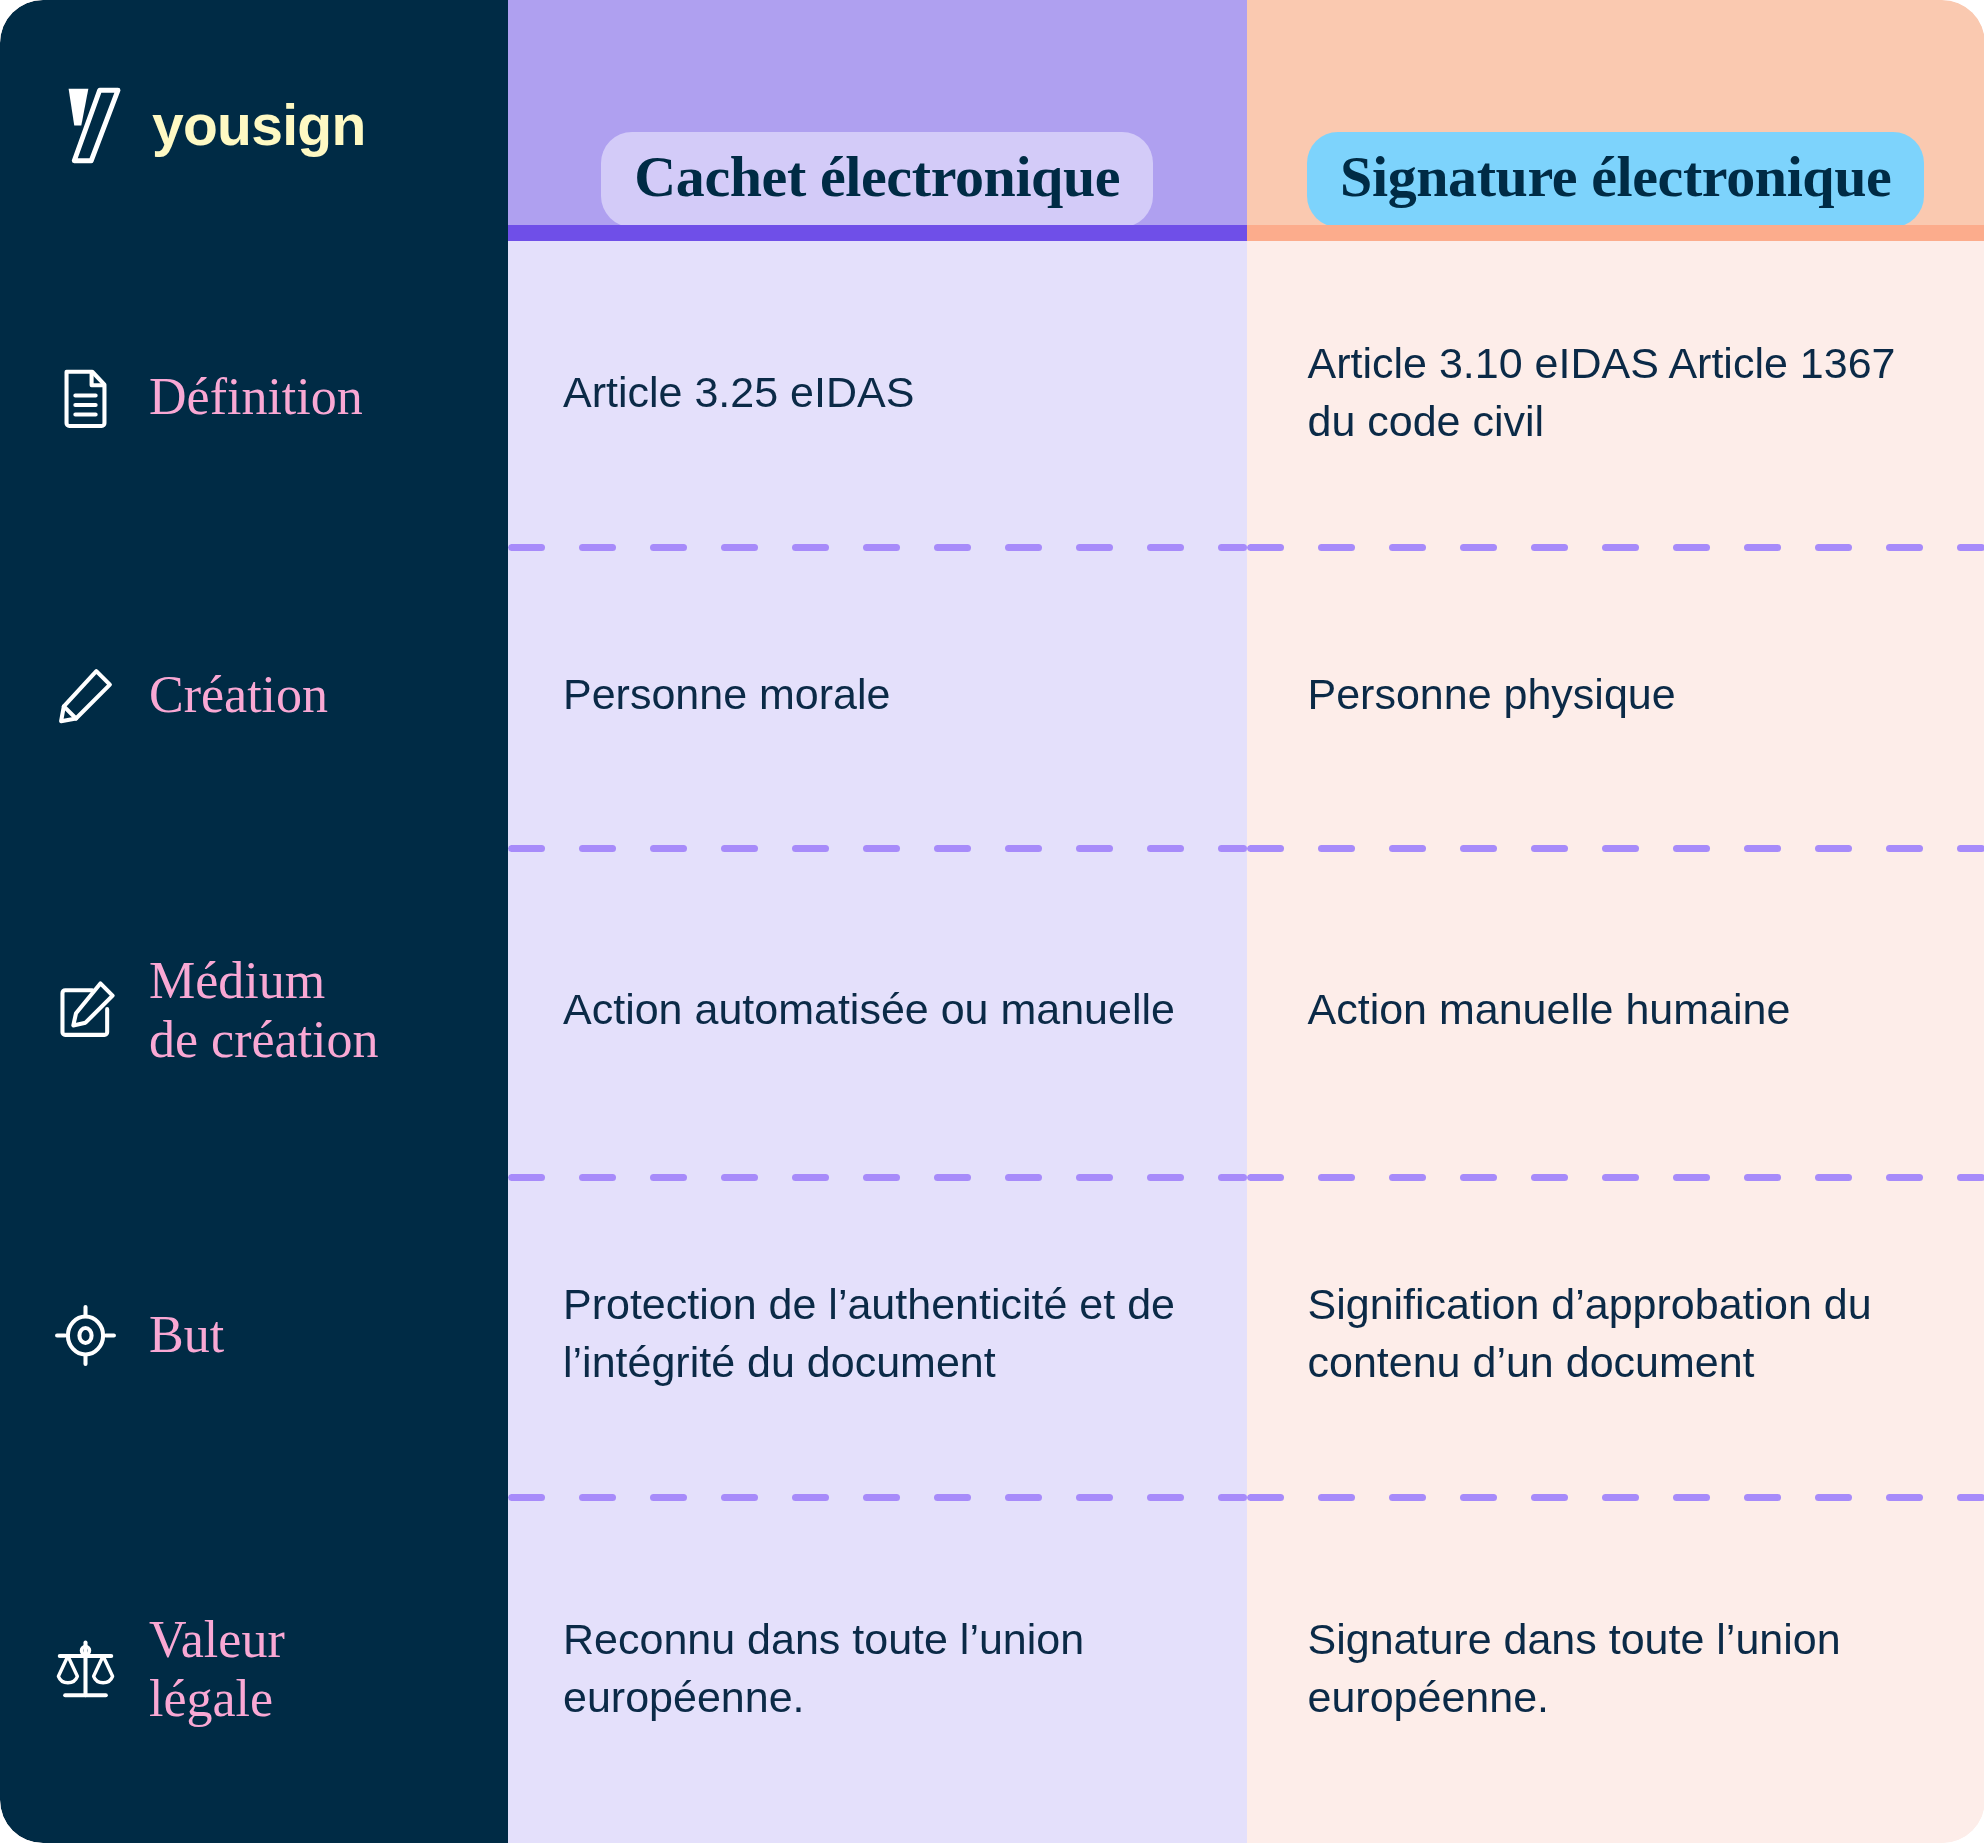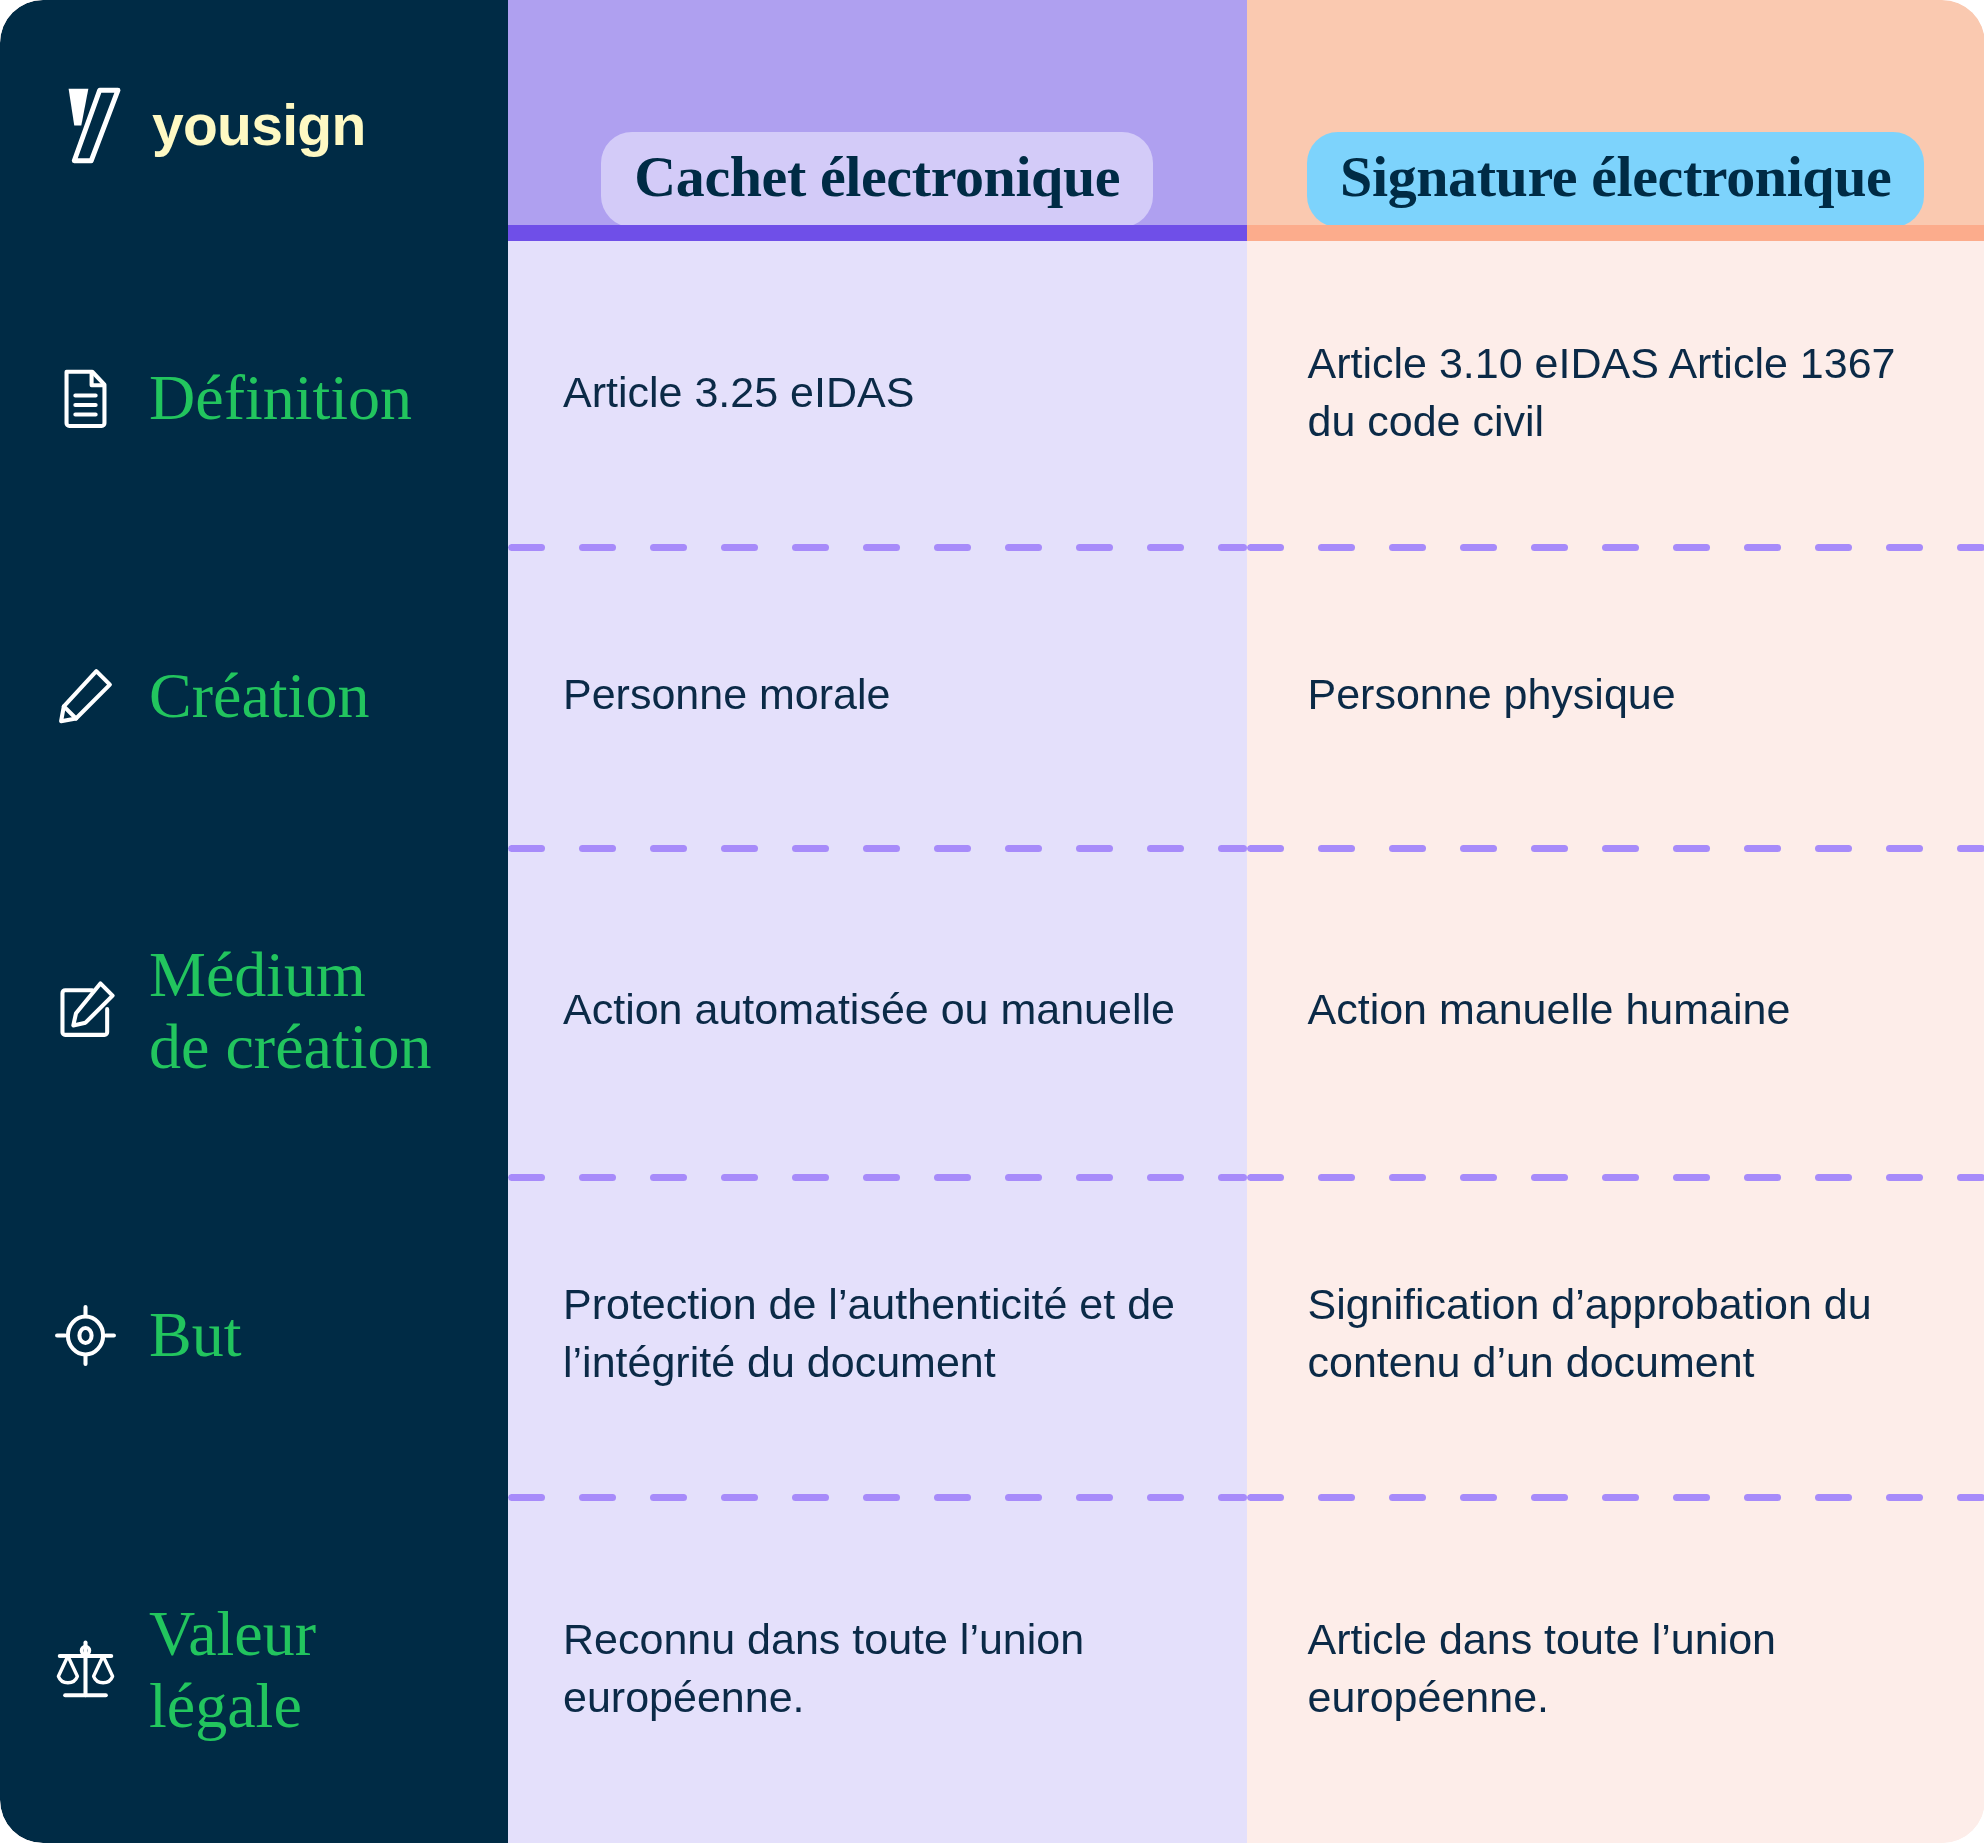--- a/index.html
+++ b/index.html
@@ -82,23 +82,23 @@
     flex: 0 0 68px;
     height: 68px;
     margin-right: 30px;
     display: flex;
     align-items: center;
     justify-content: center;
   }
   .sb-icon svg { display: block; }
 
   .sb-label {
-    color: #22c55e;
+    color: #f9a8d4;
     font-family: "Liberation Serif", serif;
-    font-size: 64px;
+    font-size: 52px;
     line-height: 1.12;
     font-weight: 400;
     white-space: pre-line;
   }
 
   
   .col {
     flex: 1 1 0;
     display: flex;
     flex-direction: column;
@@ -458,20 +458,20 @@
             <i></i>
             <i></i>
             <i></i>
             <i></i>
             <i></i>
             <i></i>
             <i></i>
             <i></i>
             <i></i>
           </span>
-        <span class="cell-text"><span>Article </span><b>dans toute l’union européenne</b><span>.</span></span>
+        <span class="cell-text"><span>Signature </span><b>dans toute l’union européenne</b><span>.</span></span>
       </div>
 
     </div>
   </section>
 
 </div>
 
 
 </body></html>

